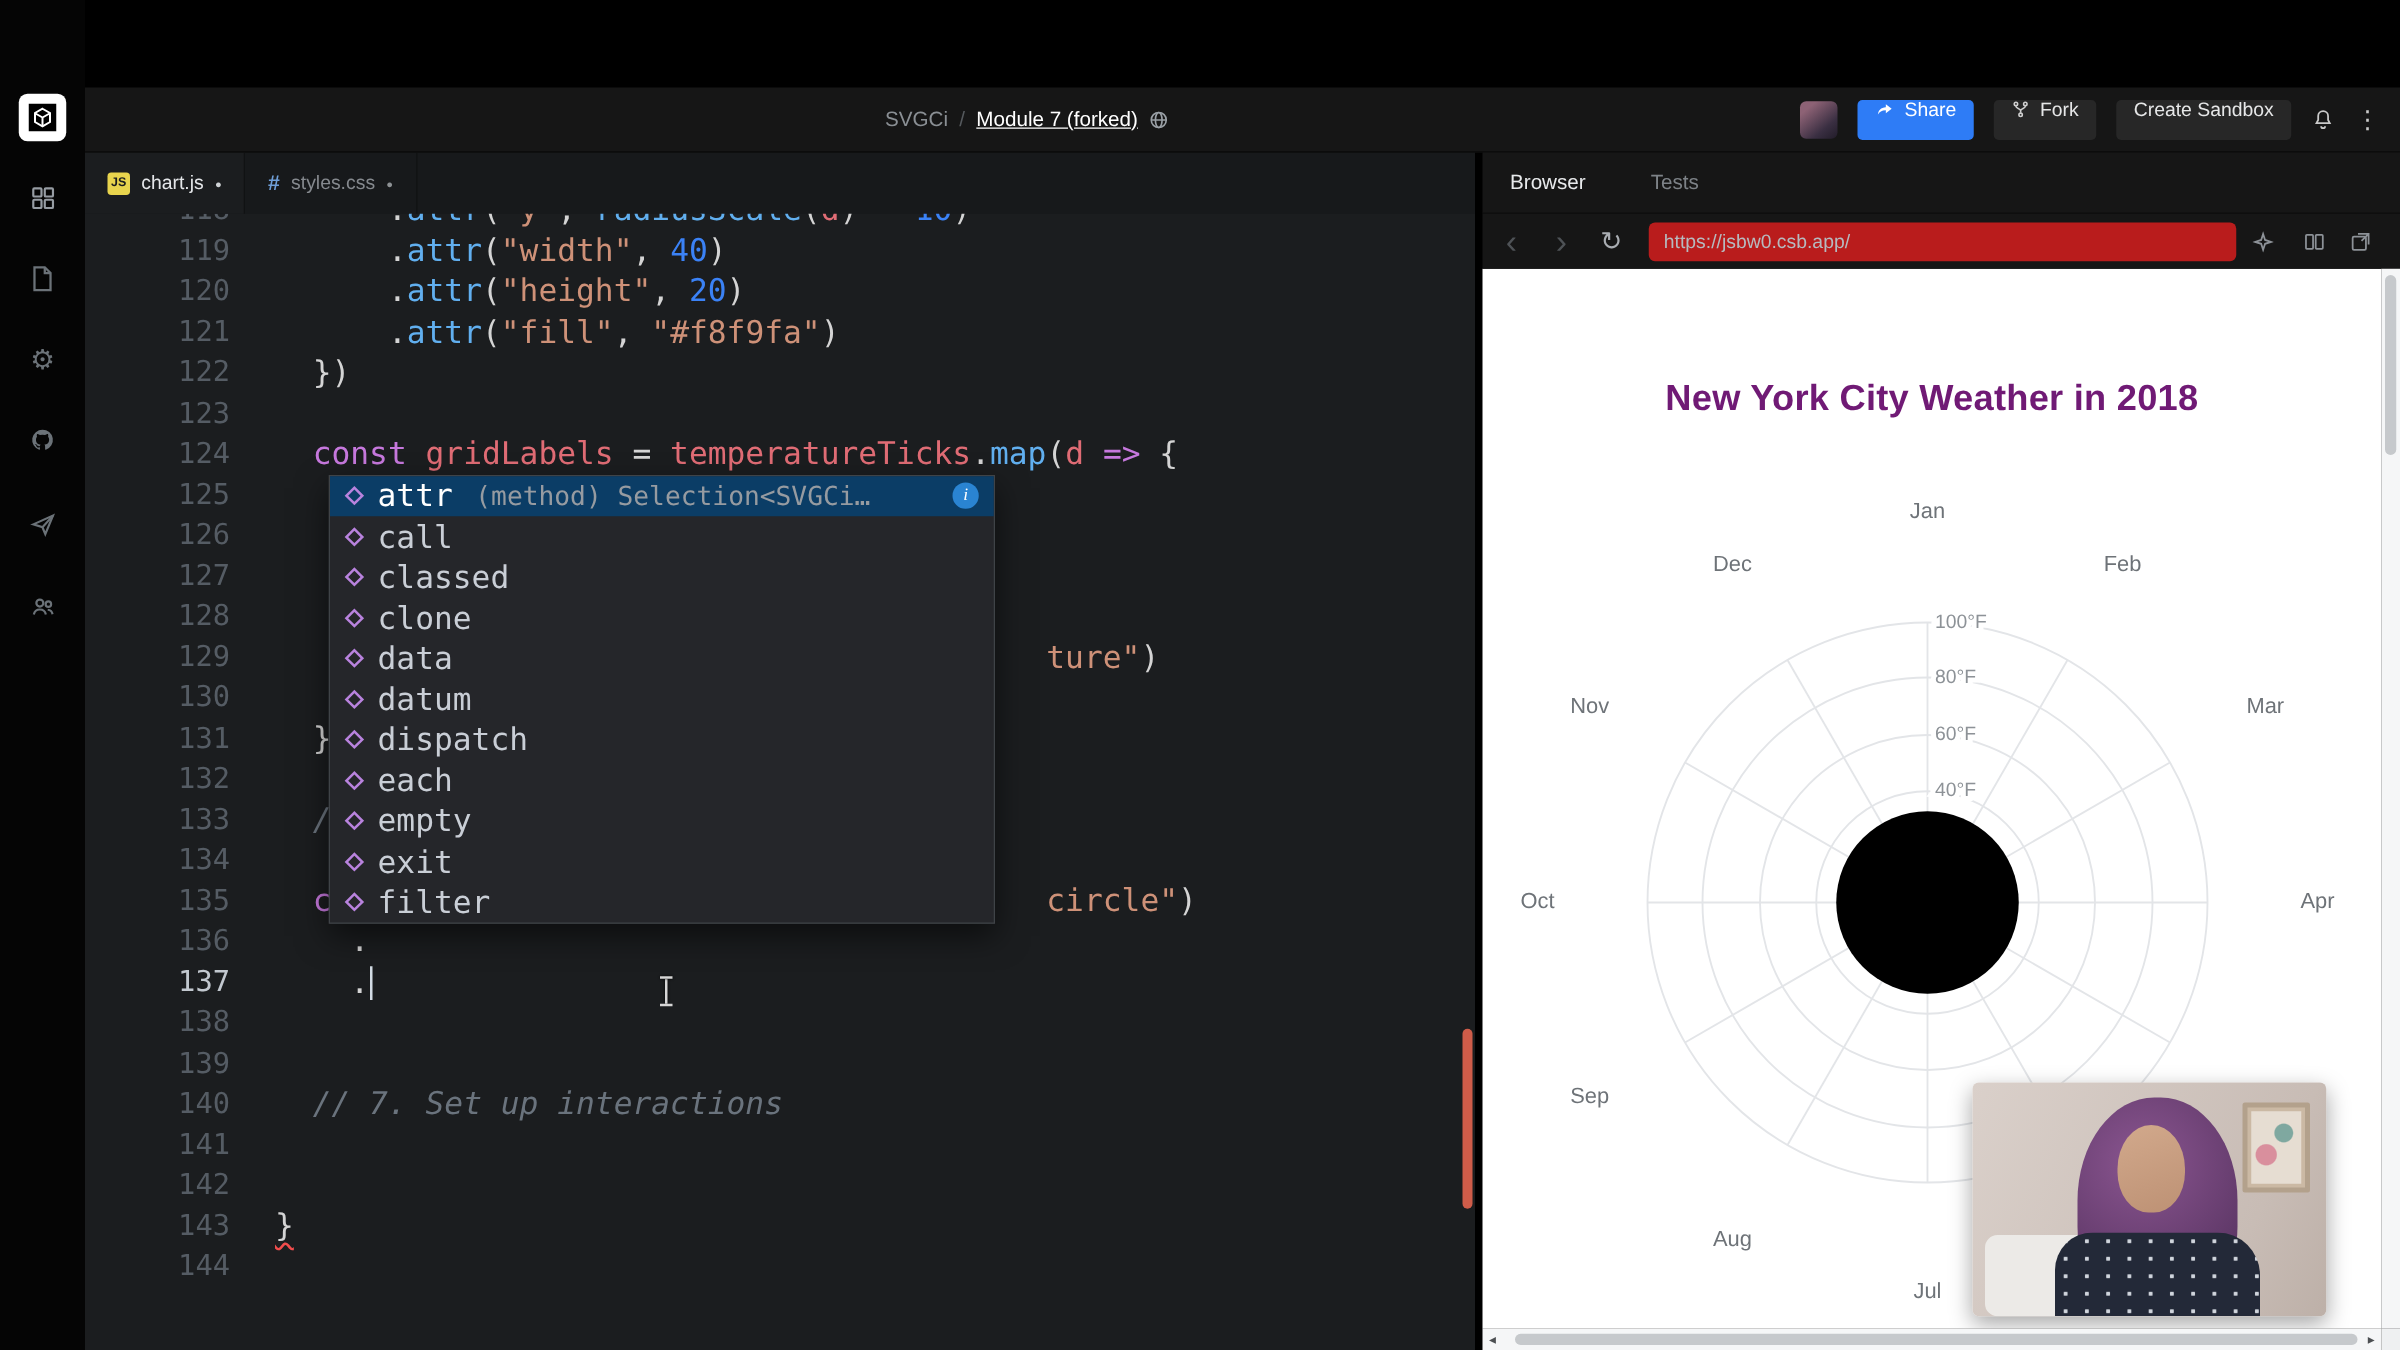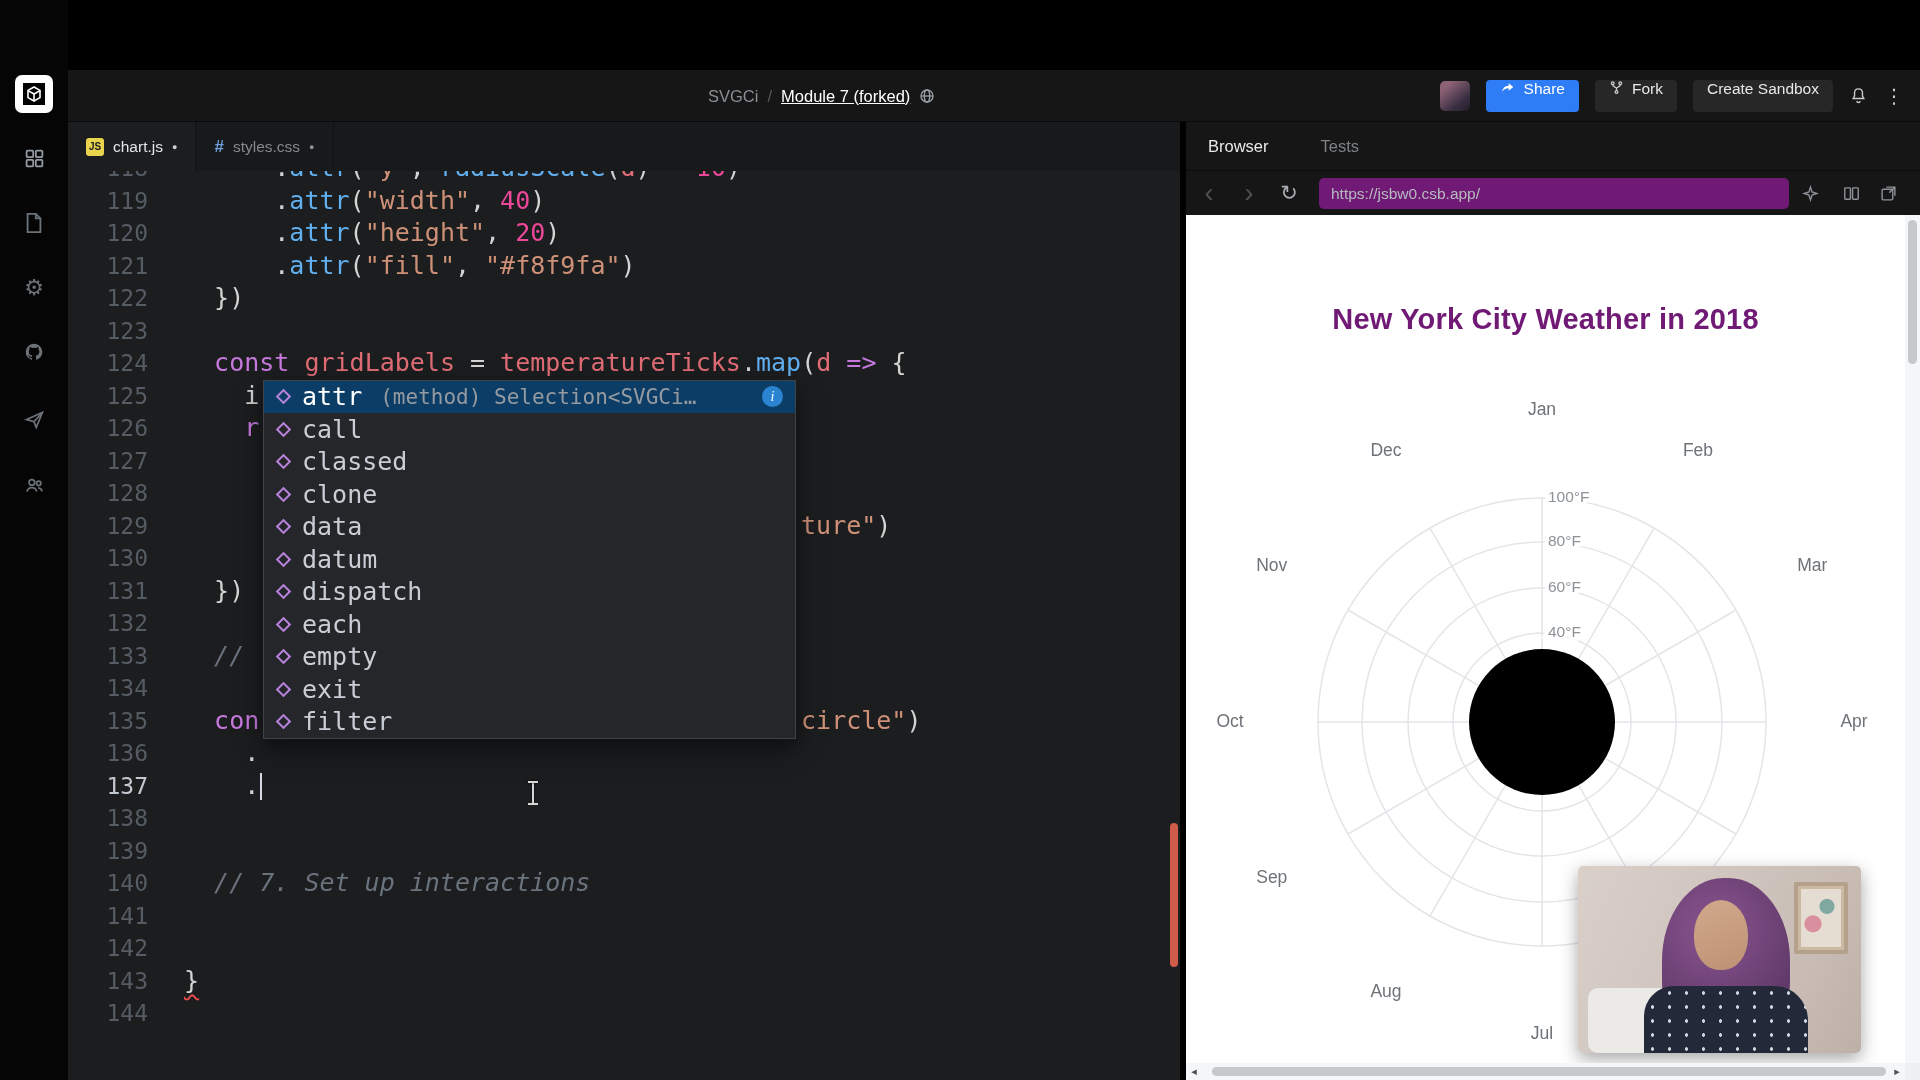--- a/index.html
+++ b/index.html
@@ -42,30 +42,30 @@
   .tab:not(.active) .tdot{color:#8d9194;}
   #tabbar-right{position:absolute;right:0;top:122px;height:49px;display:flex;align-items:center;gap:20px;
                 padding-right:16px;color:#9aa0a5;z-index:5;}
   .tbr-glyph{font-size:19px;line-height:1;}
   .tbr-more{font-size:22px;line-height:1;}
 
   
   #code-area{position:absolute;left:68px;top:152px;width:1100px;z-index:2;
              font-family:"DejaVu Sans Mono","Liberation Mono",monospace;font-size:25px;line-height:32.5px;}
   .crow{height:32.5px;display:flex;white-space:pre;}
-  .ln{flex:none;width:80px;text-align:right;margin-right:36px;color:#555c64;font-size:23px;line-height:32.5px;}
+  .ln{flex:none;width:80px;text-align:right;margin-right:36px;color:#555c64;font-size:23px;line-height:32.5px;margin-left:36px;}
   .ln.act{color:#c2c8cf;}
   .lc{flex:1;position:relative;white-space:pre;}
   .frag{position:absolute;top:0;white-space:pre;}
   .tok-p{color:#d4d4d4;}
   .tok-kw{color:#c678dd;}
   .tok-var{color:#e06c75;}
   .tok-fn{color:#61afef;}
   .tok-str{color:#ce9178;}
-  .tok-num{color:#ec4899;}
+  .tok-num{color:#3b82f6;}
   .tok-com{color:#6a737d;font-style:italic;}
   .tok-err{color:#d4d4d4;text-decoration:underline wavy #f14c4c;text-decoration-thickness:1.5px;text-underline-offset:5px;}
   .caret{display:inline-block;width:2px;height:27px;background:#d2dbe4;vertical-align:middle;margin-left:1px;}
   #overview-mark{position:absolute;left:1170px;top:823px;width:8px;height:144px;background:#cf5c49;border-radius:4px;z-index:3;}
 
   
   #ibeam{position:absolute;left:527px;top:781px;width:12px;height:24px;z-index:40;pointer-events:none;}
   #ibeam:before{content:"";position:absolute;left:5px;top:2px;width:2px;height:20px;background:#d6d6d6;box-shadow:0 0 2px #000;}
   #ibeam:after{content:"";position:absolute;left:1px;top:0;width:10px;height:2px;background:#d6d6d6;box-shadow:0 22px 0 #d6d6d6,0 0 2px #000;}
 
@@ -83,21 +83,21 @@
   
   #panel-tabs{position:absolute;left:1186px;top:122px;width:734px;height:49px;background:#161616;
               display:flex;align-items:center;gap:52px;padding-left:22px;border-bottom:1px solid #0c0c0c;z-index:6;}
   .ptab{font-size:16.5px;color:#7d8287;cursor:pointer;}
   .ptab.active{color:#e8eaec;}
   #panel-nav{position:absolute;left:1186px;top:171px;width:734px;height:44px;background:#161616;z-index:6;}
   .nav-ic{position:absolute;top:0;height:44px;display:flex;align-items:center;justify-content:center;}
   #nav-back{left:8px;width:30px;font-size:27px;color:#4e5256;}
   #nav-fwd{left:48px;width:30px;font-size:27px;color:#4e5256;}
   #nav-refresh{left:88px;width:30px;font-size:21px;color:#a9adb2;}
-  #url-input{position:absolute;left:133px;top:7px;width:470px;height:31px;border-radius:5px;background:#701a75;
+  #url-input{position:absolute;left:133px;top:7px;width:470px;height:31px;border-radius:5px;background:#b91c1c;
              color:#b6babf;border:none;outline:none;padding:0 12px;font-size:15.5px;font-family:"Liberation Sans",sans-serif;}
   .nav-right{position:absolute;top:0;height:44px;display:flex;align-items:center;color:#8d9298;}
   #nav-i1{left:616px;width:28px;} #nav-i2{left:657px;width:28px;} #nav-i3{left:694px;width:28px;}
 
   #preview{position:absolute;left:1186px;top:215px;width:719px;height:848px;background:#fff;overflow:hidden;z-index:5;}
   #chart-title{position:absolute;left:0;top:88px;width:100%;margin:0;text-align:center;
                font-size:29px;font-weight:bold;color:#701a75;letter-spacing:.2px;}
   #radial-chart{position:absolute;left:0;top:0;width:719px;height:848px;}
   .month-lb{font:17.5px "Liberation Sans",sans-serif;fill:#6e7378;}
   .tick-lb{font:15.5px "Liberation Sans",sans-serif;fill:#8d9297;paint-order:stroke;stroke:#fff;stroke-width:8px;}

